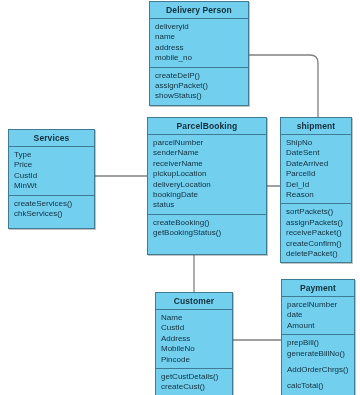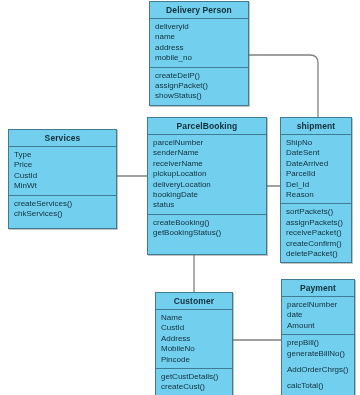--- a/index.html
+++ b/index.html
@@ -68,21 +68,21 @@
     white-space: nowrap;
     overflow: hidden;
   }
   .uml-row.spacer {
     height: 6px;
     line-height: 6px;
   }
 
   
   #class-delivery-person { left: 149px; top: 1px;   width: 100px; }
-  #class-services        { left: 8px;   top: 129px; width: 109px; }
+  #class-services        { left: 8px;   top: 129px; width: 87px; }
   #class-parcelbooking   { left: 147px; top: 117px; width: 120px; }
   #class-shipment        { left: 280px; top: 117px; width: 72px; }
   #class-customer        { left: 155px; top: 292px; width: 78px; }
   #class-payment         { left: 281px; top: 279px; width: 74px; }
 </style>
 </head>
 <body>
 
 <div id="canvas">
 

